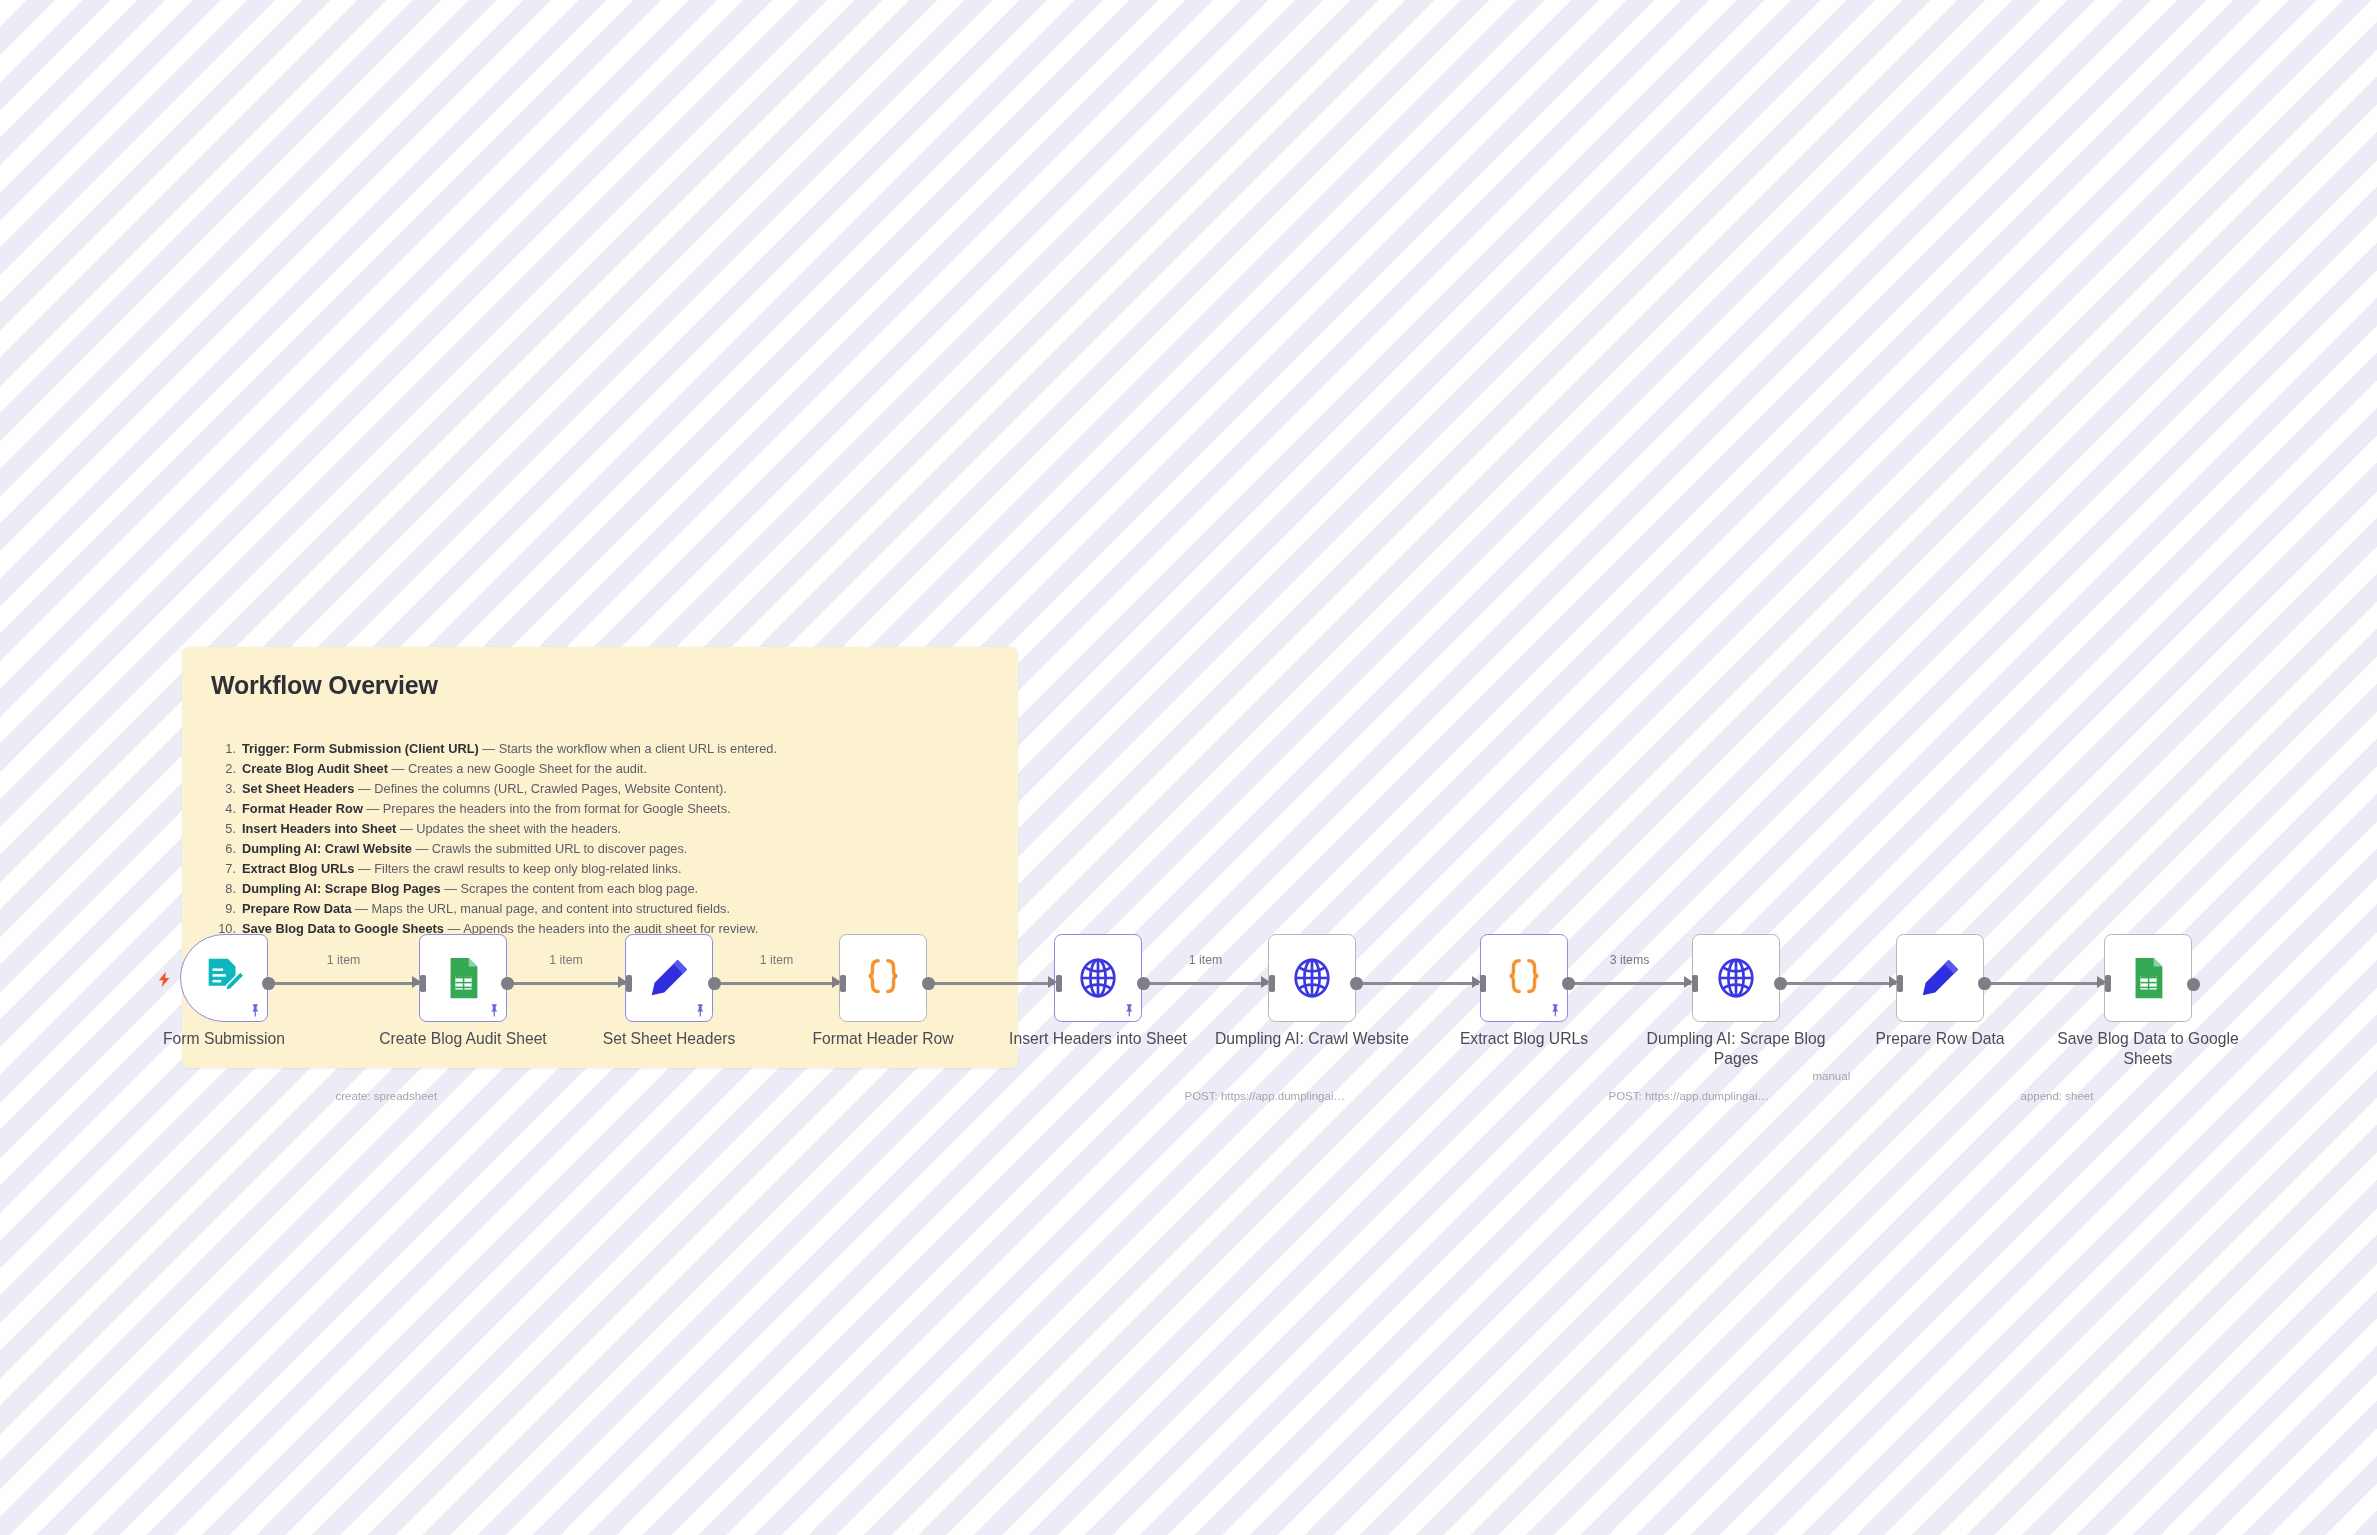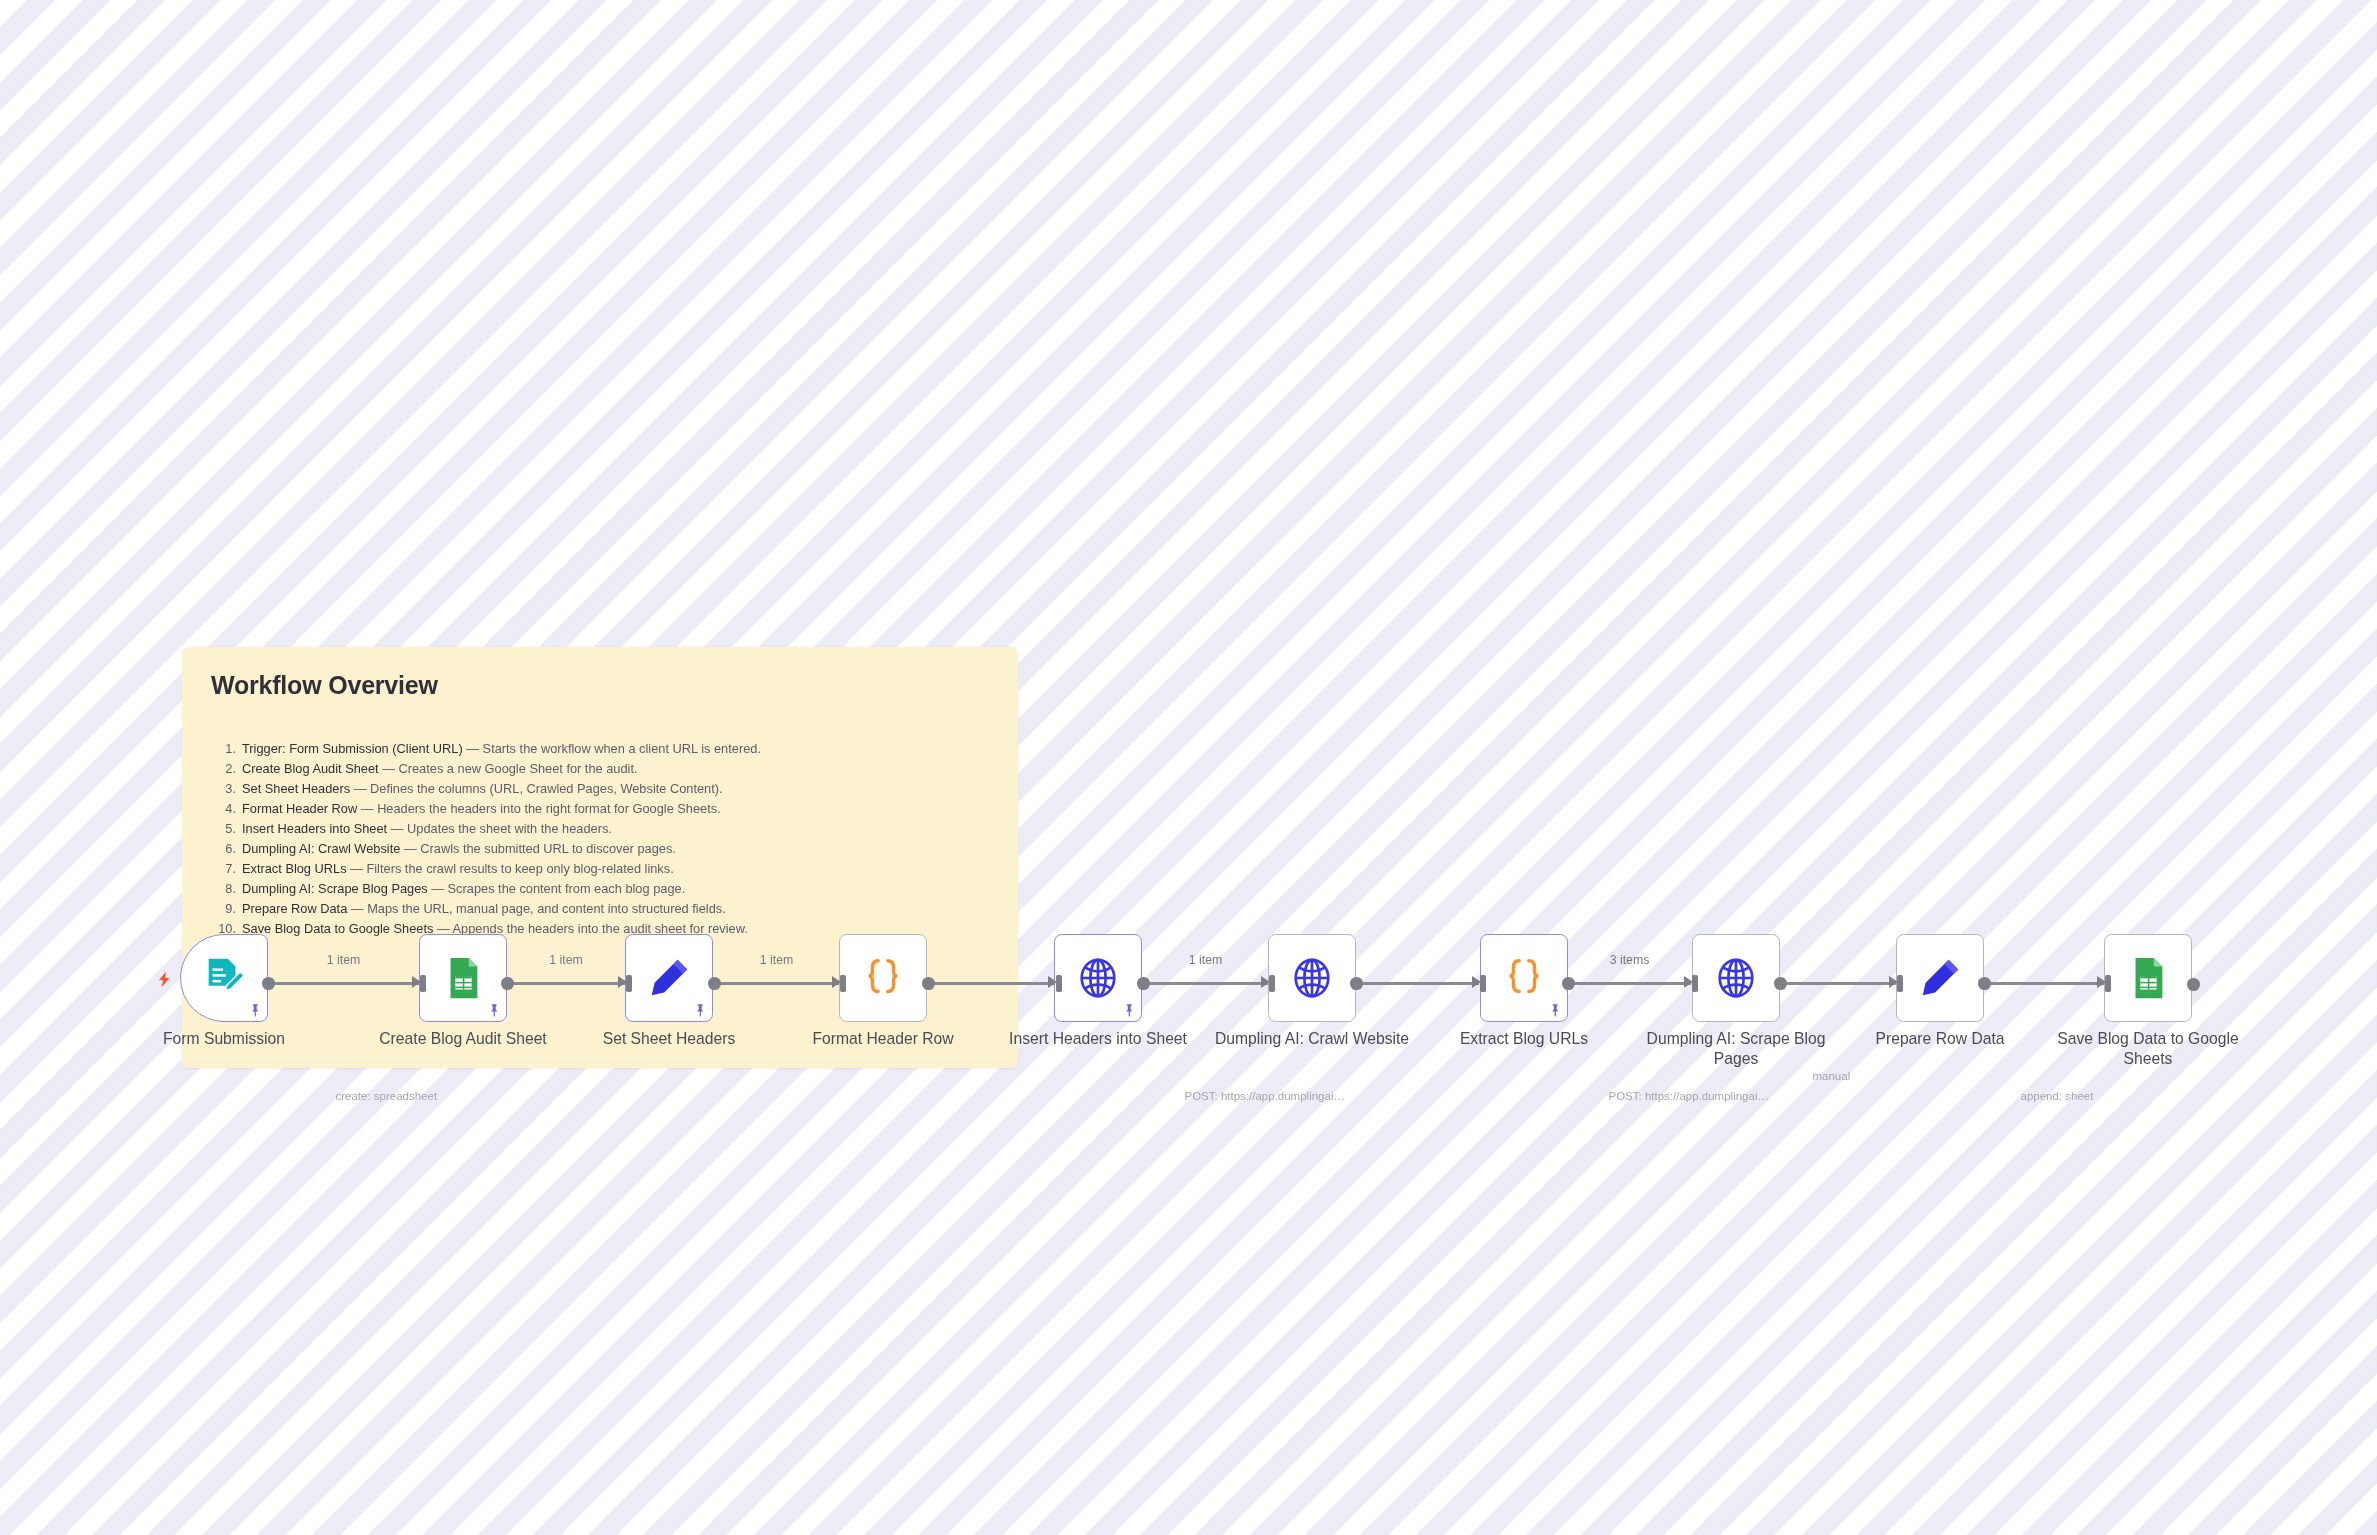--- a/index.html
+++ b/index.html
@@ -55,21 +55,21 @@
   #sticky ol li::before {
     content: counter(wfitem) ".";
     position: absolute;
     left: 0;
     width: 25px;
     text-align: right;
     color: #5d5d69;
   }
   #sticky ol li b {
     color: #2f2f38;
-    font-weight: 400;
+    font-weight: 700;
   }
 
   
   #flow {
     position: absolute;
     left: 0; top: 0;
     width: 2377px; height: 1536px;
     z-index: 2;
     pointer-events: none;
   }
@@ -189,21 +189,21 @@
 <body>
 
 <div id="canvas">
 
   <div id="sticky">
     <h1>Workflow Overview</h1>
     <ol id="sticky-list">
         <li><b>Trigger: Form Submission (Client URL)</b><span> — Starts the workflow when a client URL is entered.</span></li>
         <li><b>Create Blog Audit Sheet</b><span> — Creates a new Google Sheet for the audit.</span></li>
         <li><b>Set Sheet Headers</b><span> — Defines the columns (URL, Crawled Pages, Website Content).</span></li>
-        <li><b>Format Header Row</b><span> — Headers the headers into the right format for Google Sheets.</span></li>
+        <li><b>Format Header Row</b><span> — Prepares the headers into the from format for Google Sheets.</span></li>
         <li><b>Insert Headers into Sheet</b><span> — Updates the sheet with the headers.</span></li>
         <li><b>Dumpling AI: Crawl Website</b><span> — Crawls the submitted URL to discover pages.</span></li>
         <li><b>Extract Blog URLs</b><span> — Filters the crawl results to keep only blog-related links.</span></li>
         <li><b>Dumpling AI: Scrape Blog Pages</b><span> — Scrapes the content from each blog page.</span></li>
         <li><b>Prepare Row Data</b><span> — Maps the URL, manual page, and content into structured fields.</span></li>
         <li><b>Save Blog Data to Google Sheets</b><span> — Appends the headers into the audit sheet for review.</span></li>
       </ol>
   </div>
 
   <div id="flow">

